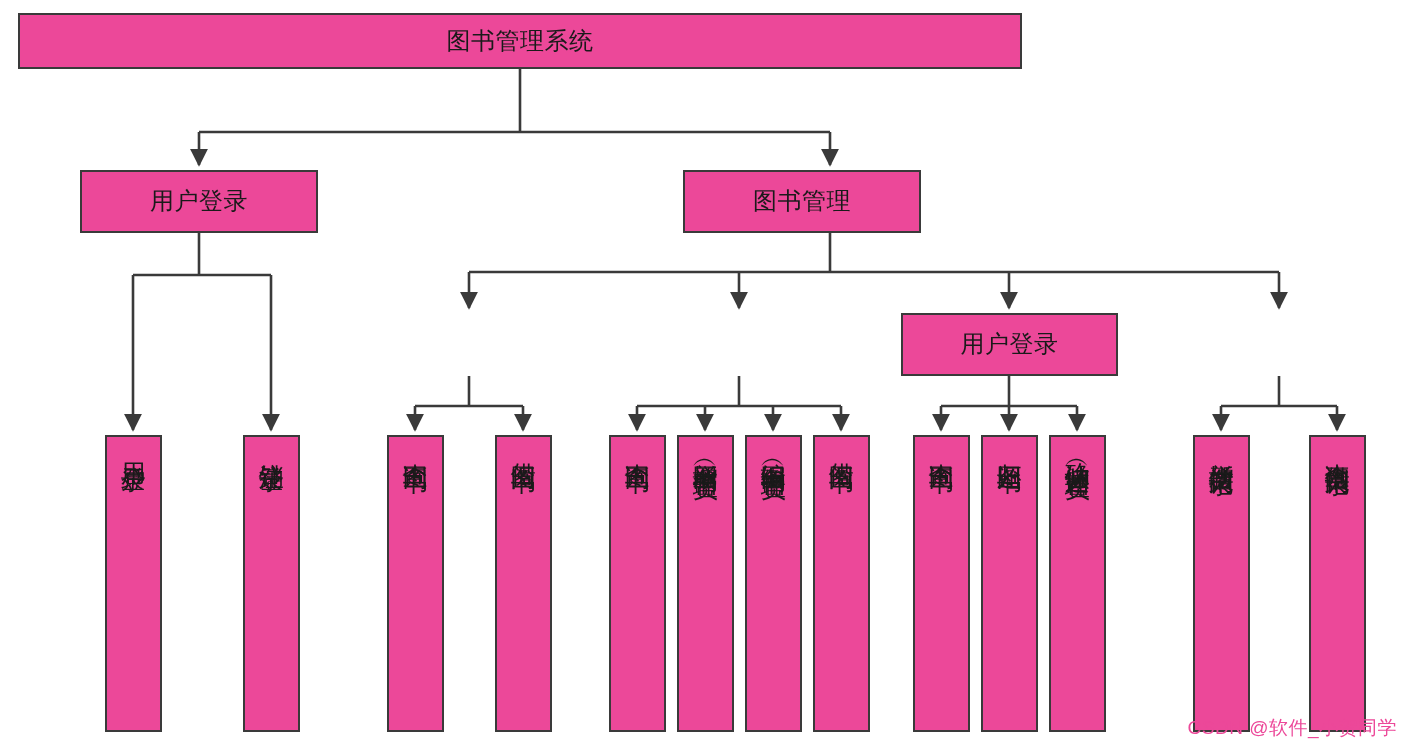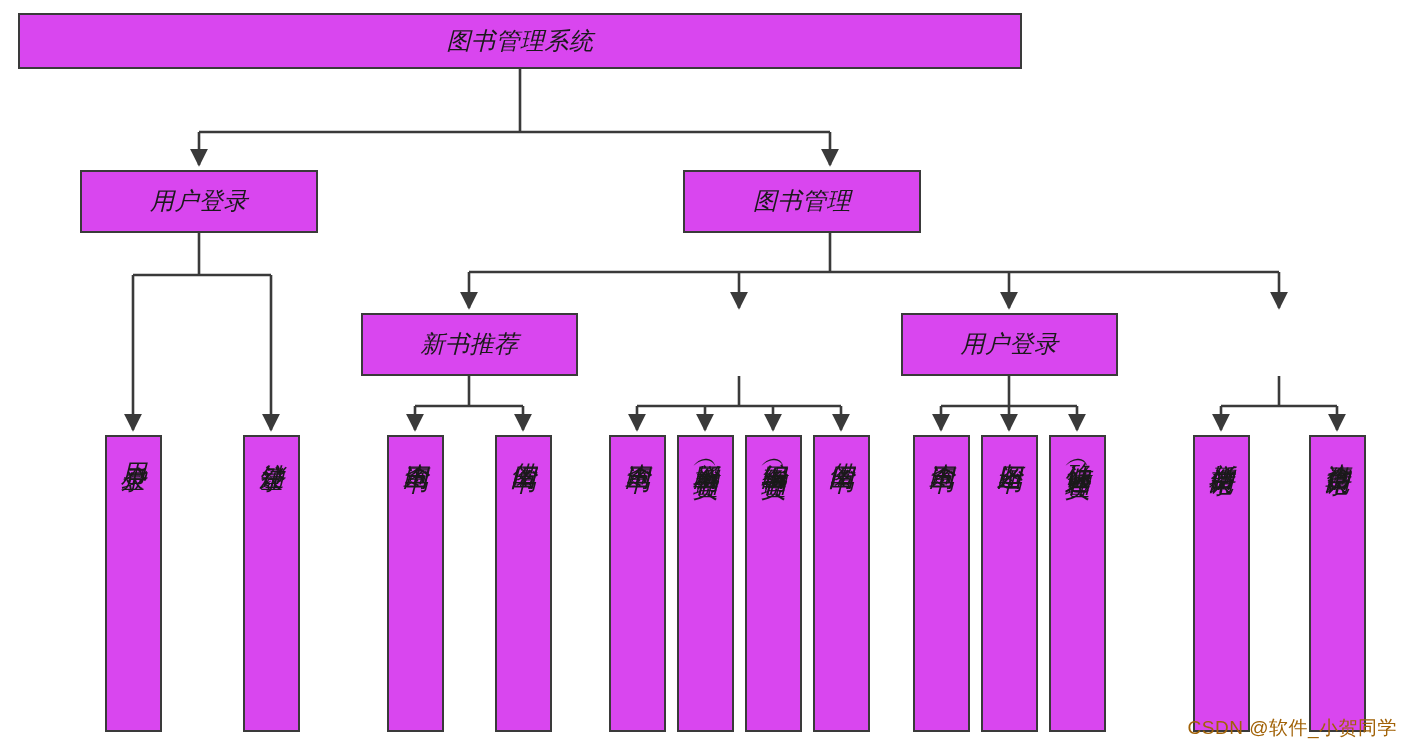--- a/index.html
+++ b/index.html
@@ -22,26 +22,25 @@
     left: 0;
     top: 0;
     width: 1405px;
     height: 747px;
     pointer-events: none;
   }
   .node {
     position: absolute;
     box-sizing: border-box;
     border: 2.5px solid #3a3a3a;
-    background: #d946ef;
+    background: #ec4899;
     display: flex;
     align-items: center;
     justify-content: center;
     color: #1a1a1a;
-    font-style: italic;
   }
   .node .lbl {
     display: block;
     text-align: center;
     letter-spacing: 0.5px;
   }
   
   .node.horiz .lbl {
     font-size: 24px;
     line-height: 1.1;
@@ -63,21 +62,21 @@
     margin-top: 6px;
   }
   .node.vert.tall .lbl {
     font-size: 25px;
   }
   #watermark {
     position: absolute;
     right: 8px;
     bottom: 6px;
     font-size: 19px;
-    color: #a16207;
+    color: #ec4899;
     white-space: nowrap;
     letter-spacing: 0.5px;
     font-family: "Liberation Sans", "DejaVu Sans", sans-serif;
   }
 </style>
 </head>
 <body>
 
 <div id="canvas">
 
@@ -136,23 +135,20 @@
     <span class="lbl">图书管理系统</span>
   </div>
 
   <div class="node horiz" style="left:80px; top:170px; width:238px; height:63px;">
     <span class="lbl">用户登录</span>
   </div>
   <div class="node horiz" style="left:683px; top:170px; width:238px; height:63px;">
     <span class="lbl">图书管理</span>
   </div>
 
-  <div class="node horiz" style="left:361px; top:313px; width:217px; height:63px;">
-    <span class="lbl">新书推荐</span>
-  </div>
   <div class="node horiz" style="left:901px; top:313px; width:217px; height:63px;">
     <span class="lbl">用户登录</span>
   </div>
 
   <div class="node vert" style="left:105px; top:435px; width:57px; height:297px;">
     <span class="lbl">用户登录</span>
   </div>
   <div class="node vert" style="left:243px; top:435px; width:57px; height:297px;">
     <span class="lbl">注销登录</span>
   </div>

